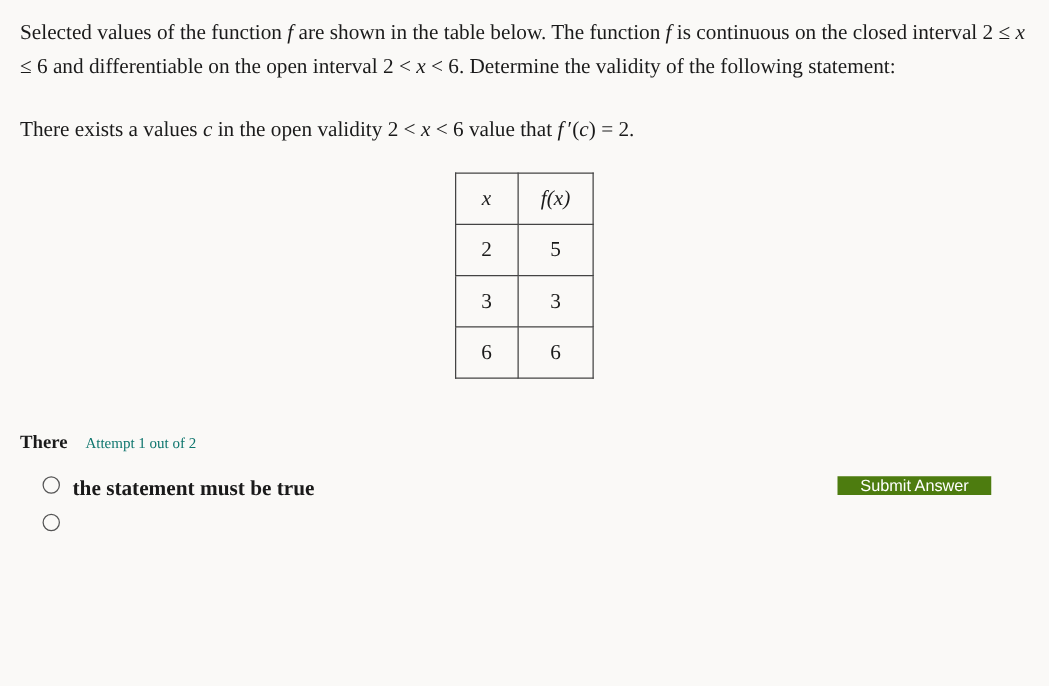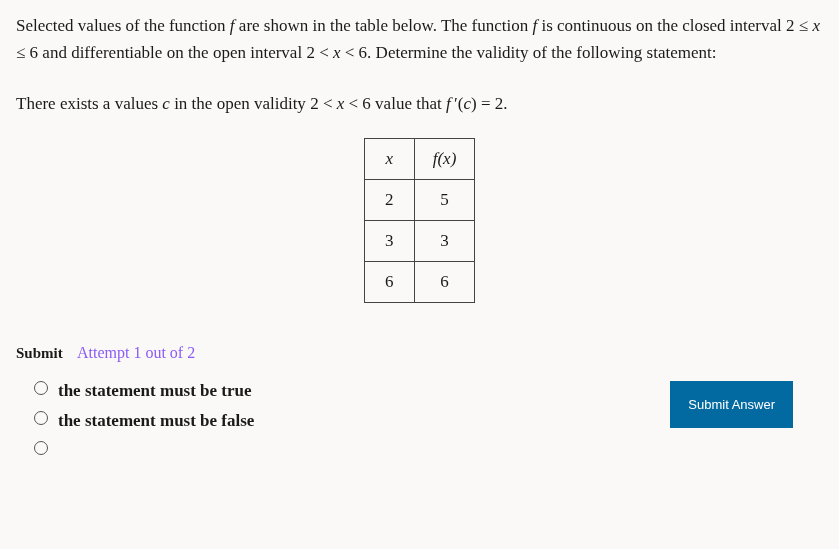--- a/index.html
+++ b/index.html
@@ -50,22 +50,22 @@
     .answer-row {
       margin-top: 40px;
       margin-bottom: 18px;
     }
     .answer-label {
       font-weight: bold;
       font-size: 15px;
       margin-right: 10px;
     }
     .attempt-label {
-      font-size: 16px;
-      color: #8b5cf6;
+      font-size: 12px;
+      color: #0f766e;
     }
     .options-area {
       position: relative;
     }
     .option-row {
       display: flex;
       align-items: flex-start;
       margin: 6px 0 10px 18px;
       cursor: pointer;
       font-weight: bold;
@@ -78,24 +78,24 @@
       margin-right: 10px;
       flex-shrink: 0;
     }
     .option-text {
       font-size: 17px;
     }
     .submit-btn {
       position: absolute;
       right: 30px;
       top: 0px;
-      background: #0369a1;
+      background: #4d7c0f;
       color: #fff;
       border: none;
-      padding: 16px 18px;
+      padding: 0 18px;
       font-size: 13px;
       cursor: pointer;
       font-family: Arial, sans-serif;
     }
   </style>
 </head>
 <body>
 
 <div class="problem-text">
   <span>Selected values of the function </span><span class="math-i">f</span><span> are shown in the table below. The function </span><span class="math-i">f</span><span> is continuous on the closed interval </span><span>2 ≤ <span class="math-i">x</span> ≤ 6</span><span> and differentiable on the open interval </span><span>2 &lt; <span class="math-i">x</span> &lt; 6</span><span>. Determine the validity of the following statement:</span>
@@ -122,32 +122,28 @@
     </tr>
     <tr>
       <td>6</td>
       <td>6</td>
     </tr>
   </tbody>
     </table>
 </div>
 
 <div class="answer-row">
-  <span class="answer-label">Submit</span>
+  <span class="answer-label">There</span>
   <span class="attempt-label">Attempt 1 out of 2</span>
 </div>
 
 <div class="options-area">
 
   <button class="submit-btn">Submit Answer</button>
 
   <div class="option-row">
     <span class="radio-circle"></span>
     <span class="option-text">the statement must be true</span>
   </div>
   <div class="option-row">
     <span class="radio-circle"></span>
-    <span class="option-text">the statement must be false</span>
-  </div>
-  <div class="option-row">
-    <span class="radio-circle"></span>
   </div>
 </div>
 
 </body></html>

